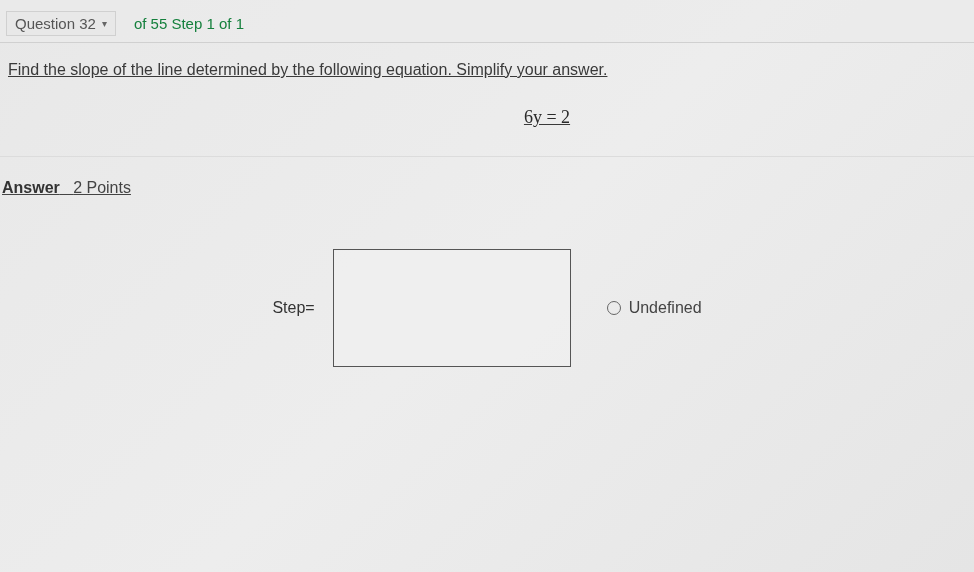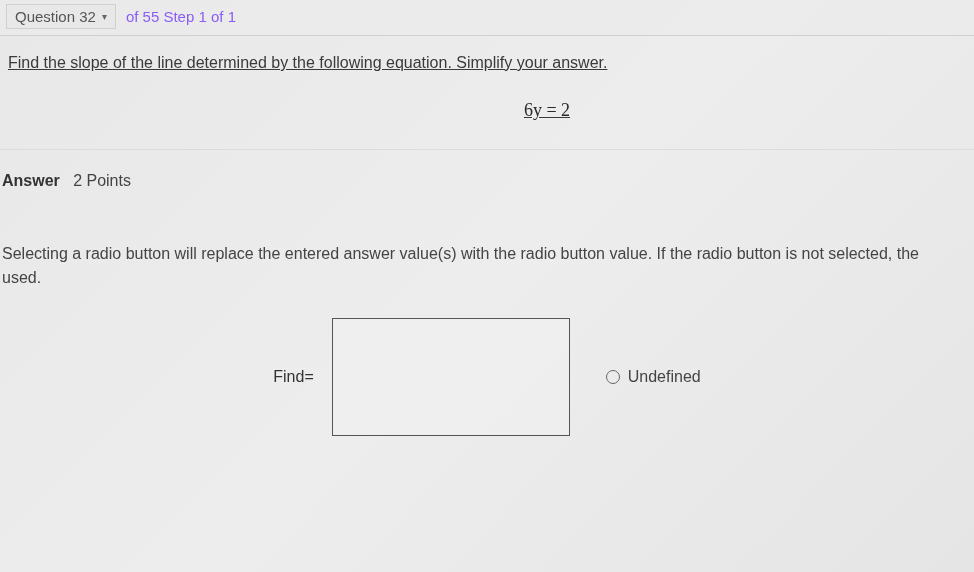--- a/index.html
+++ b/index.html
@@ -12,43 +12,43 @@
       background: linear-gradient(135deg, #e8e8e8 0%, #ededed 50%, #e5e5e5 100%);
       width: 974px;
       height: 572px;
       color: #3a3a3a;
       position: relative;
       overflow: hidden;
     }
     .header-bar {
       display: flex;
       align-items: center;
-      padding: 4px 6px 6px 6px;
+      padding: 11px 6px 6px 6px;
       border-bottom: 1px solid #d0d0d0;
       background: rgba(235,235,235,0.6);
     }
     .question-selector {
       background: #e8e8e8;
       border: 1px solid #d0d0d0;
       padding: 3px 8px;
       font-size: 15px;
       color: #555;
       display: inline-flex;
       align-items: center;
       gap: 6px;
       cursor: pointer;
     }
     .chevron-down {
       font-size: 10px;
       color: #666;
     }
     .step-text {
-      margin-left: 10px;
+      margin-left: 18px;
       font-size: 15px;
-      color: #8b5cf6;
+      color: #15803d;
     }
     .question-body {
       padding: 18px 8px 28px 8px;
       border-bottom: 1px solid #dcdcdc;
       text-decoration: underline;
     }
     .question-prompt {
       font-size: 16px;
       color: #3a3a3a;
       margin-bottom: 28px;
@@ -61,20 +61,21 @@
       margin-left: 120px;
     }
     .answer-section {
       padding: 22px 0 0 0;
     }
     .answer-header {
       font-size: 16px;
       color: #444;
       padding-left: 2px;
       margin-bottom: 52px;
+      text-decoration: underline;
     }
     .answer-header strong {
       font-weight: 700;
       color: #333;
     }
     .instructions {
       font-size: 16px;
       color: #444;
       line-height: 1.5;
       padding-left: 2px;
@@ -135,26 +136,22 @@
   <div class="question-prompt">Find the slope of the line determined by the following equation. Simplify your answer.</div>
   <div class="equation">6y = 2</div>
 </div>
 
 <div class="answer-section">
   <div class="answer-header">
     <strong>Answer</strong>
     &nbsp;&nbsp;<span>2 Points</span>
   </div>
 
-  <div class="instructions">
-    <span>Selecting a radio button will replace the entered answer value(s) with the radio button value. If the radio button is not selected, the</span><br>
-    <span>used.</span>
-  </div>
 
   <div class="answer-input-row">
-    <span class="slope-label">Find=</span>
+    <span class="slope-label">Step=</span>
     <textarea class="answer-box" value="" style=""></textarea>
     <div class="radio-group">
       <span class="radio-circle"></span>
       <span class="radio-label">Undefined</span>
     </div>
   </div>
 </div>
 
 </body></html>

